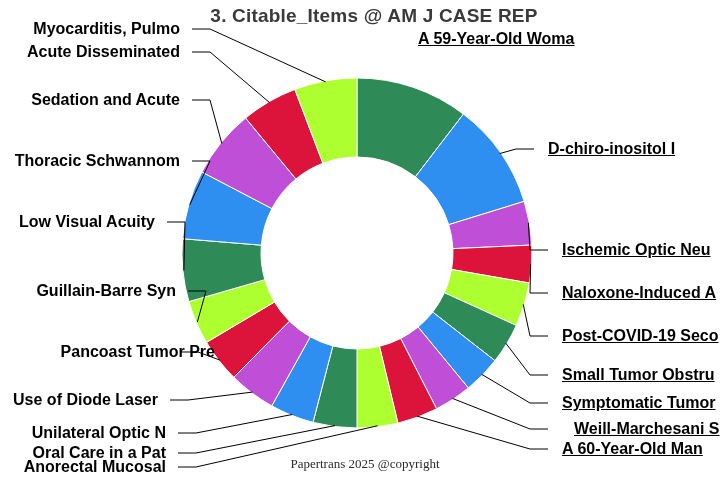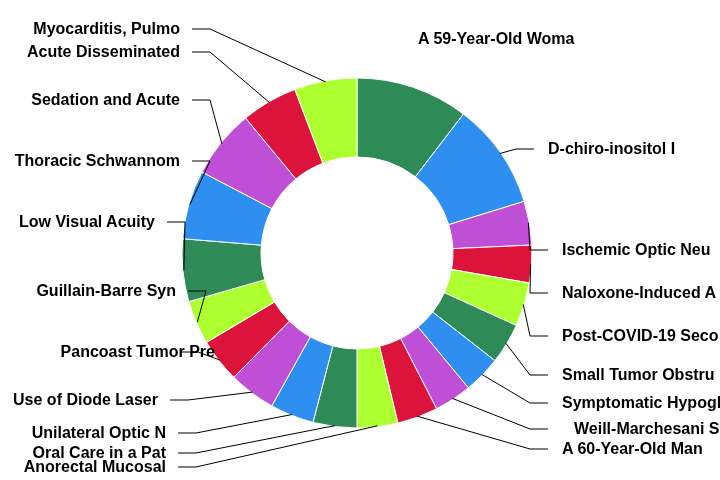--- a/index.html
+++ b/index.html
@@ -38,40 +38,41 @@
   }
   .slice-label {
     position: absolute;
     font-family: "Liberation Sans", sans-serif;
     font-size: 16px;
     font-weight: bold;
     color: #000000;
     white-space: nowrap;
     line-height: 12px;
   }
-  .slice-label.right { text-align: center; }
+  .slice-label.right { text-align: center; text-decoration: underline; }
   .slice-label.left  { text-align: right; }
   #footer-credit {
     position: absolute;
     left: 0;
     top: 456px;
     width: 720px;
     text-align: center;
     font-family: "Liberation Serif", serif;
     font-size: 13px;
     color: #2a2a2a;
     padding-left: 10px;
     box-sizing: border-box;
   }
 </style>
 </head>
 <body>
 
 <div id="canvas">
 
+  <div id="chart-title">3. Citable_Items @ AM J CASE REP</div>
 
   <svg id="donut-svg" viewBox="0 0 720 480">
     <g id="slices">
         <path d="M 357 78 A 175 175 0 0 1 463.42816930666345 114.08259728157822 L 415.38345287679823 176.7938819373229 A 96 96 0 0 0 357 157 Z" fill="#2E8B57" stroke="#ffffff" stroke-width="1"></path>
         <path d="M 463.42816930666345 114.08259728157822 A 175 175 0 0 1 524.2029228610362 201.3455463030886 L 448.722746255197 224.6638425434086 A 96 96 0 0 0 415.38345287679823 176.7938819373229 Z" fill="#2E8FF0" stroke="#ffffff" stroke-width="1"></path>
         <path d="M 524.2029228610362 201.3455463030886 A 175 175 0 0 1 531.8196895004908 245.05794970099063 L 452.9010868116978 248.6432181216863 A 96 96 0 0 0 448.722746255197 224.6638425434086 Z" fill="#C04FD8" stroke="#ffffff" stroke-width="1"></path>
         <path d="M 531.8196895004908 245.05794970099063 A 175 175 0 0 1 529.4023213137111 283.0406325772932 L 451.5749876920929 269.4794327281151 A 96 96 0 0 0 452.9010868116978 248.6432181216863 Z" fill="#DC143C" stroke="#ffffff" stroke-width="1"></path>
         <path d="M 529.4023213137111 283.0406325772932 A 175 175 0 0 1 516.3053960513824 325.43473468517846 L 444.39038869104405 292.73562588444076 A 96 96 0 0 0 451.5749876920929 269.4794327281151 Z" fill="#ADFF2F" stroke="#ffffff" stroke-width="1"></path>
         <path d="M 516.3053960513824 325.43473468517846 A 175 175 0 0 1 494.9453488241621 360.68509988749713 L 432.6728770692547 312.07296908114125 A 96 96 0 0 0 444.39038869104405 292.73562588444076 Z" fill="#2E8B57" stroke="#ffffff" stroke-width="1"></path>
         <path d="M 494.9453488241621 360.68509988749713 A 175 175 0 0 1 468.4022146412483 387.9612780505032 L 418.1120720317705 327.03590110199036 A 96 96 0 0 0 432.6728770692547 312.07296908114125 Z" fill="#2E8FF0" stroke="#ffffff" stroke-width="1"></path>
@@ -112,29 +113,30 @@
       </g>
   </svg>
 
   <div id="labels-layer">
       <div class="slice-label right" style="top: 33px; left: 418px;">A 59-Year-Old Woma</div>
       <div class="slice-label right" style="top: 143px; left: 548px;">D-chiro-inositol I</div>
       <div class="slice-label right" style="top: 244px; left: 562px;">Ischemic Optic Neu</div>
       <div class="slice-label right" style="top: 287px; left: 562px;">Naloxone-Induced A</div>
       <div class="slice-label right" style="top: 330px; left: 562px;">Post-COVID-19 Seco</div>
       <div class="slice-label right" style="top: 369px; left: 562px;">Small Tumor Obstru</div>
-      <div class="slice-label right" style="top: 397px; left: 562px;">Symptomatic Hypogl</div>
+      <div class="slice-label right" style="top: 397px; left: 562px;">Symptomatic Tumor</div>
       <div class="slice-label right" style="top: 423px; left: 562px; margin-left: 12px;">Weill-Marchesani S</div>
       <div class="slice-label right" style="top: 443px; left: 562px;">A 60-Year-Old Man</div>
       <div class="slice-label left" style="top: 23px; left: 0px; width: 180px;">Myocarditis, Pulmo</div>
       <div class="slice-label left" style="top: 46px; left: 0px; width: 180px;">Acute Disseminated</div>
       <div class="slice-label left" style="top: 94px; left: 0px; width: 180px;">Sedation and Acute</div>
       <div class="slice-label left" style="top: 155px; left: 0px; width: 180px;">Thoracic Schwannom</div>
       <div class="slice-label left" style="top: 216px; left: 0px; width: 155px;">Low Visual Acuity</div>
       <div class="slice-label left" style="top: 285px; left: 0px; width: 176px;">Guillain-Barre Syn</div>
       <div class="slice-label left" style="top: 346px; left: 0px; width: 168px; margin-left: 47px;">Pancoast Tumor Pre</div>
       <div class="slice-label left" style="top: 394px; left: 0px; width: 158px;">Use of Diode Laser</div>
       <div class="slice-label left" style="top: 427px; left: 0px; width: 166px;">Unilateral Optic N</div>
       <div class="slice-label left" style="top: 447px; left: 0px; width: 166px;">Oral Care in a Pat</div>
       <div class="slice-label left" style="top: 461px; left: 0px; width: 166px;">Anorectal Mucosal</div>
     </div>
 
+  <div id="footer-credit">Papertrans 2025 @copyright</div>
 </div>
 
 </body></html>

